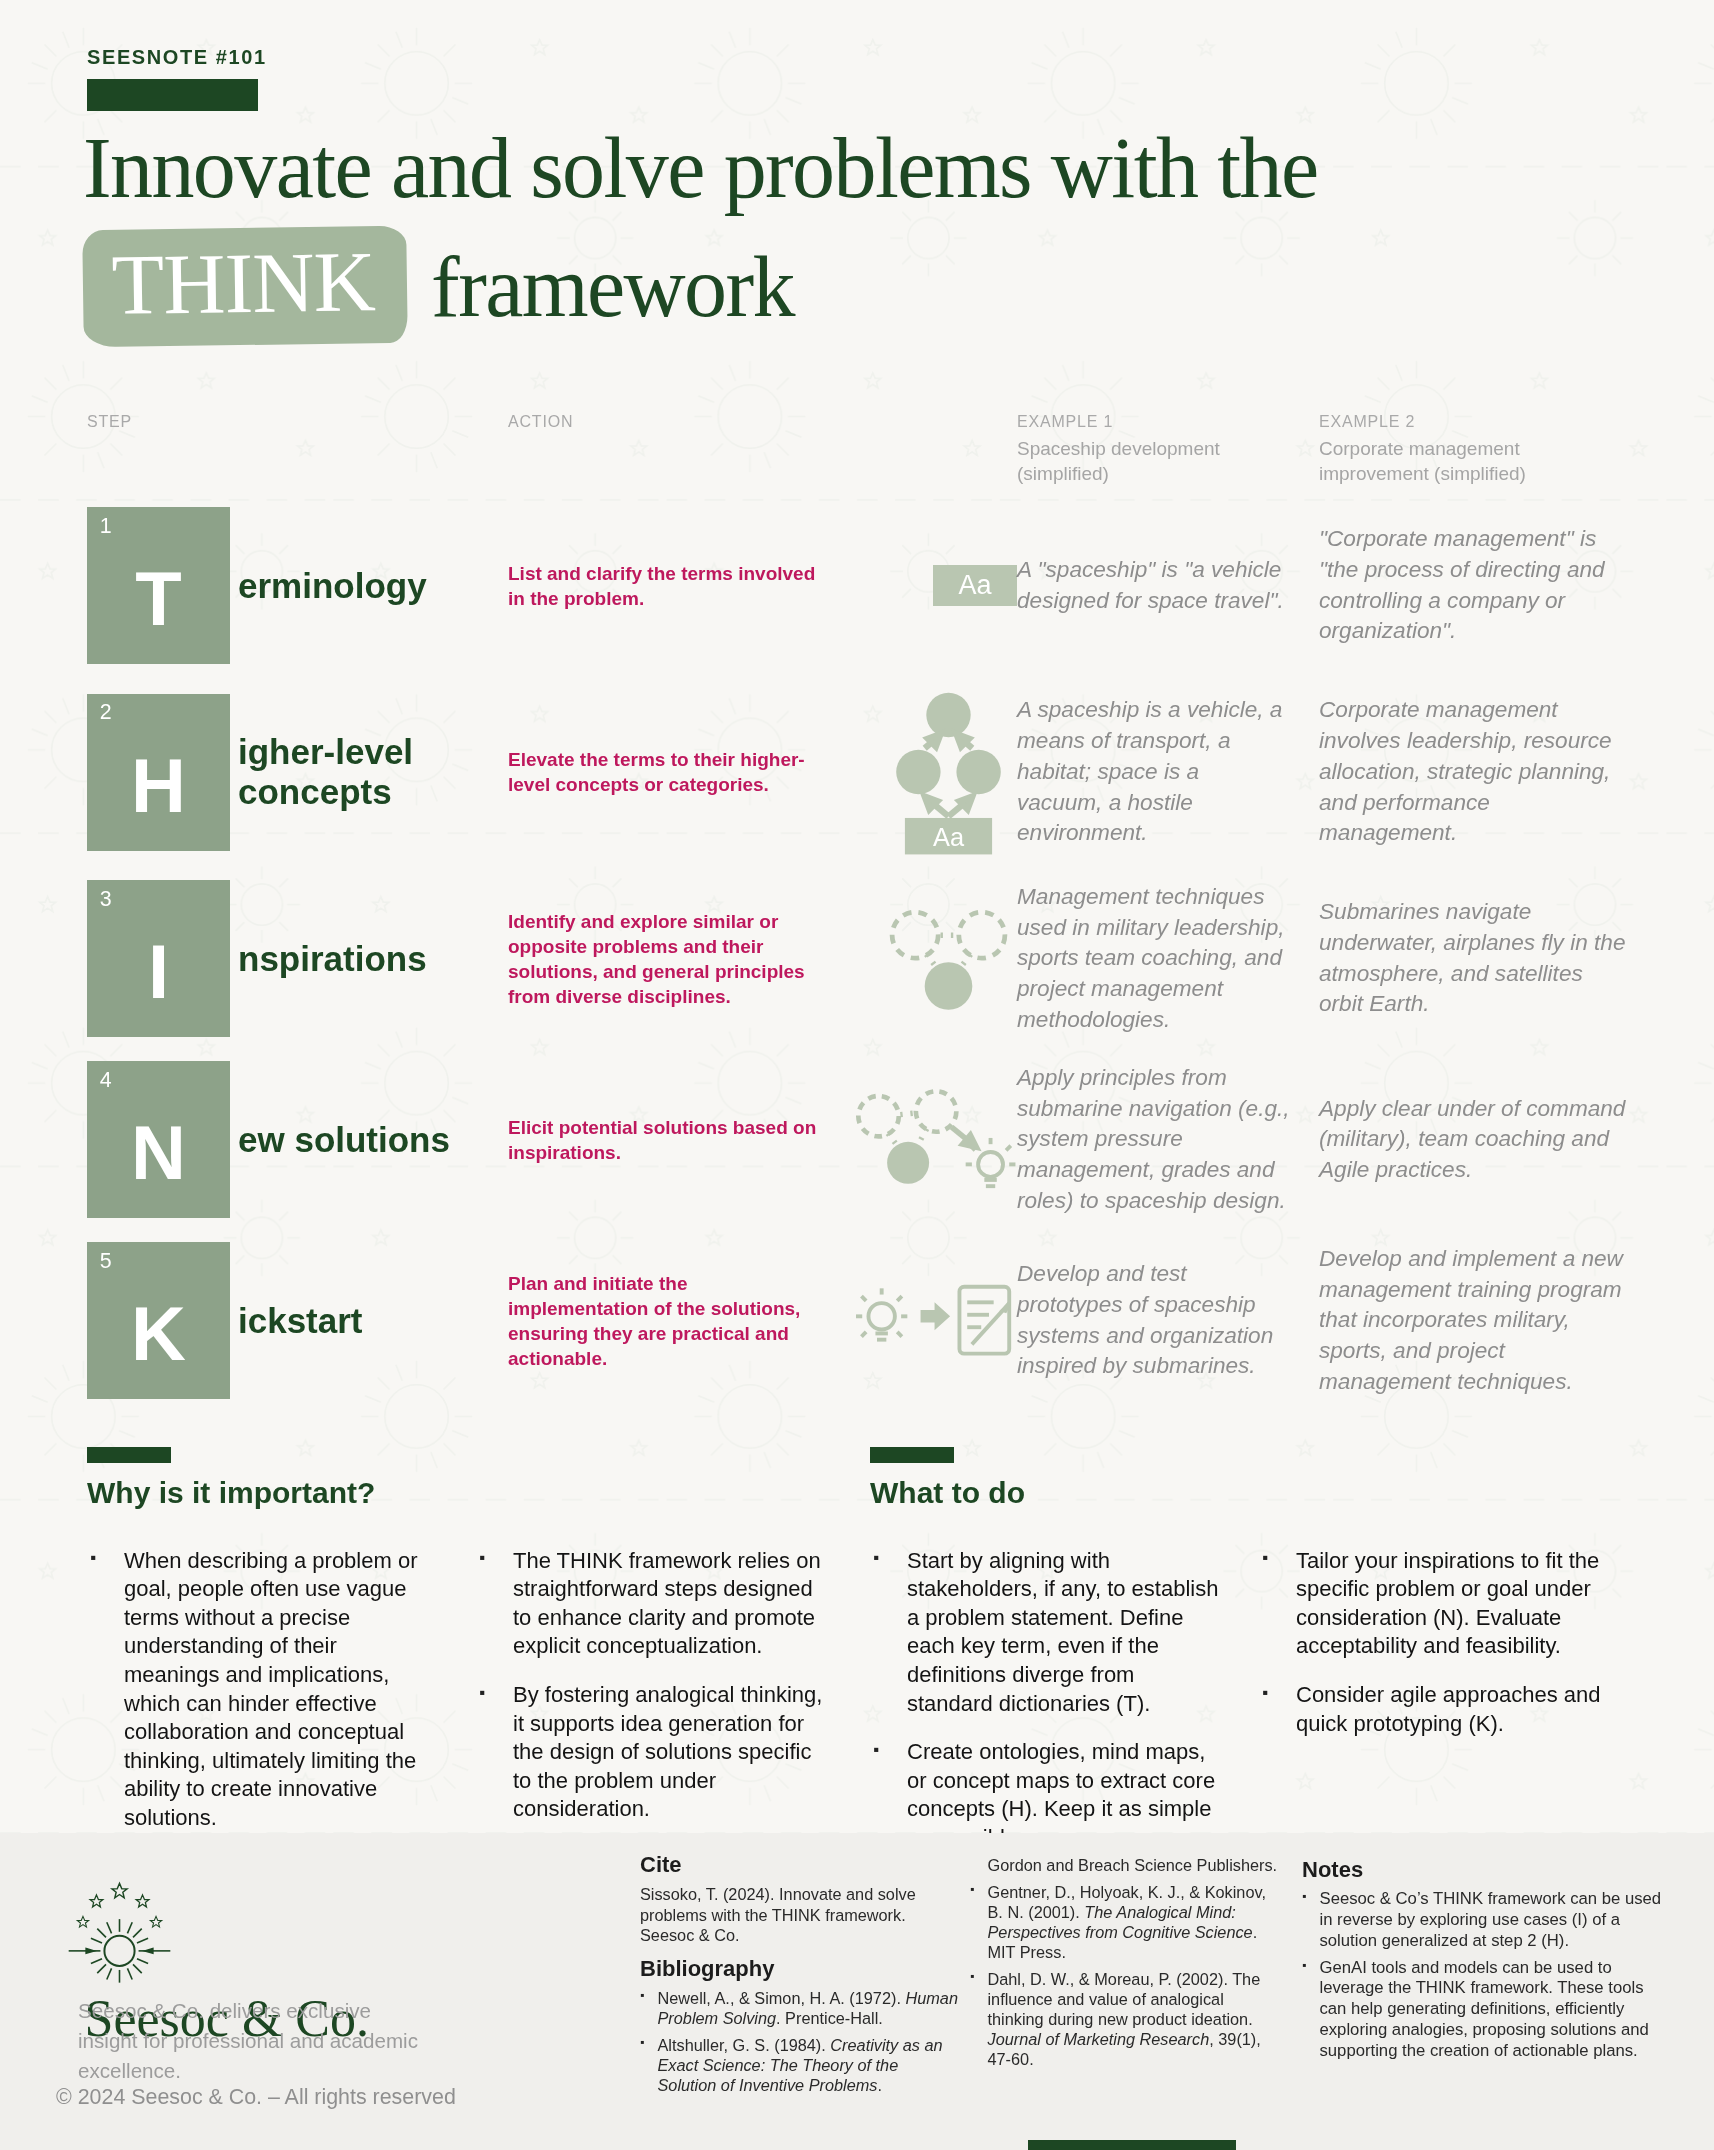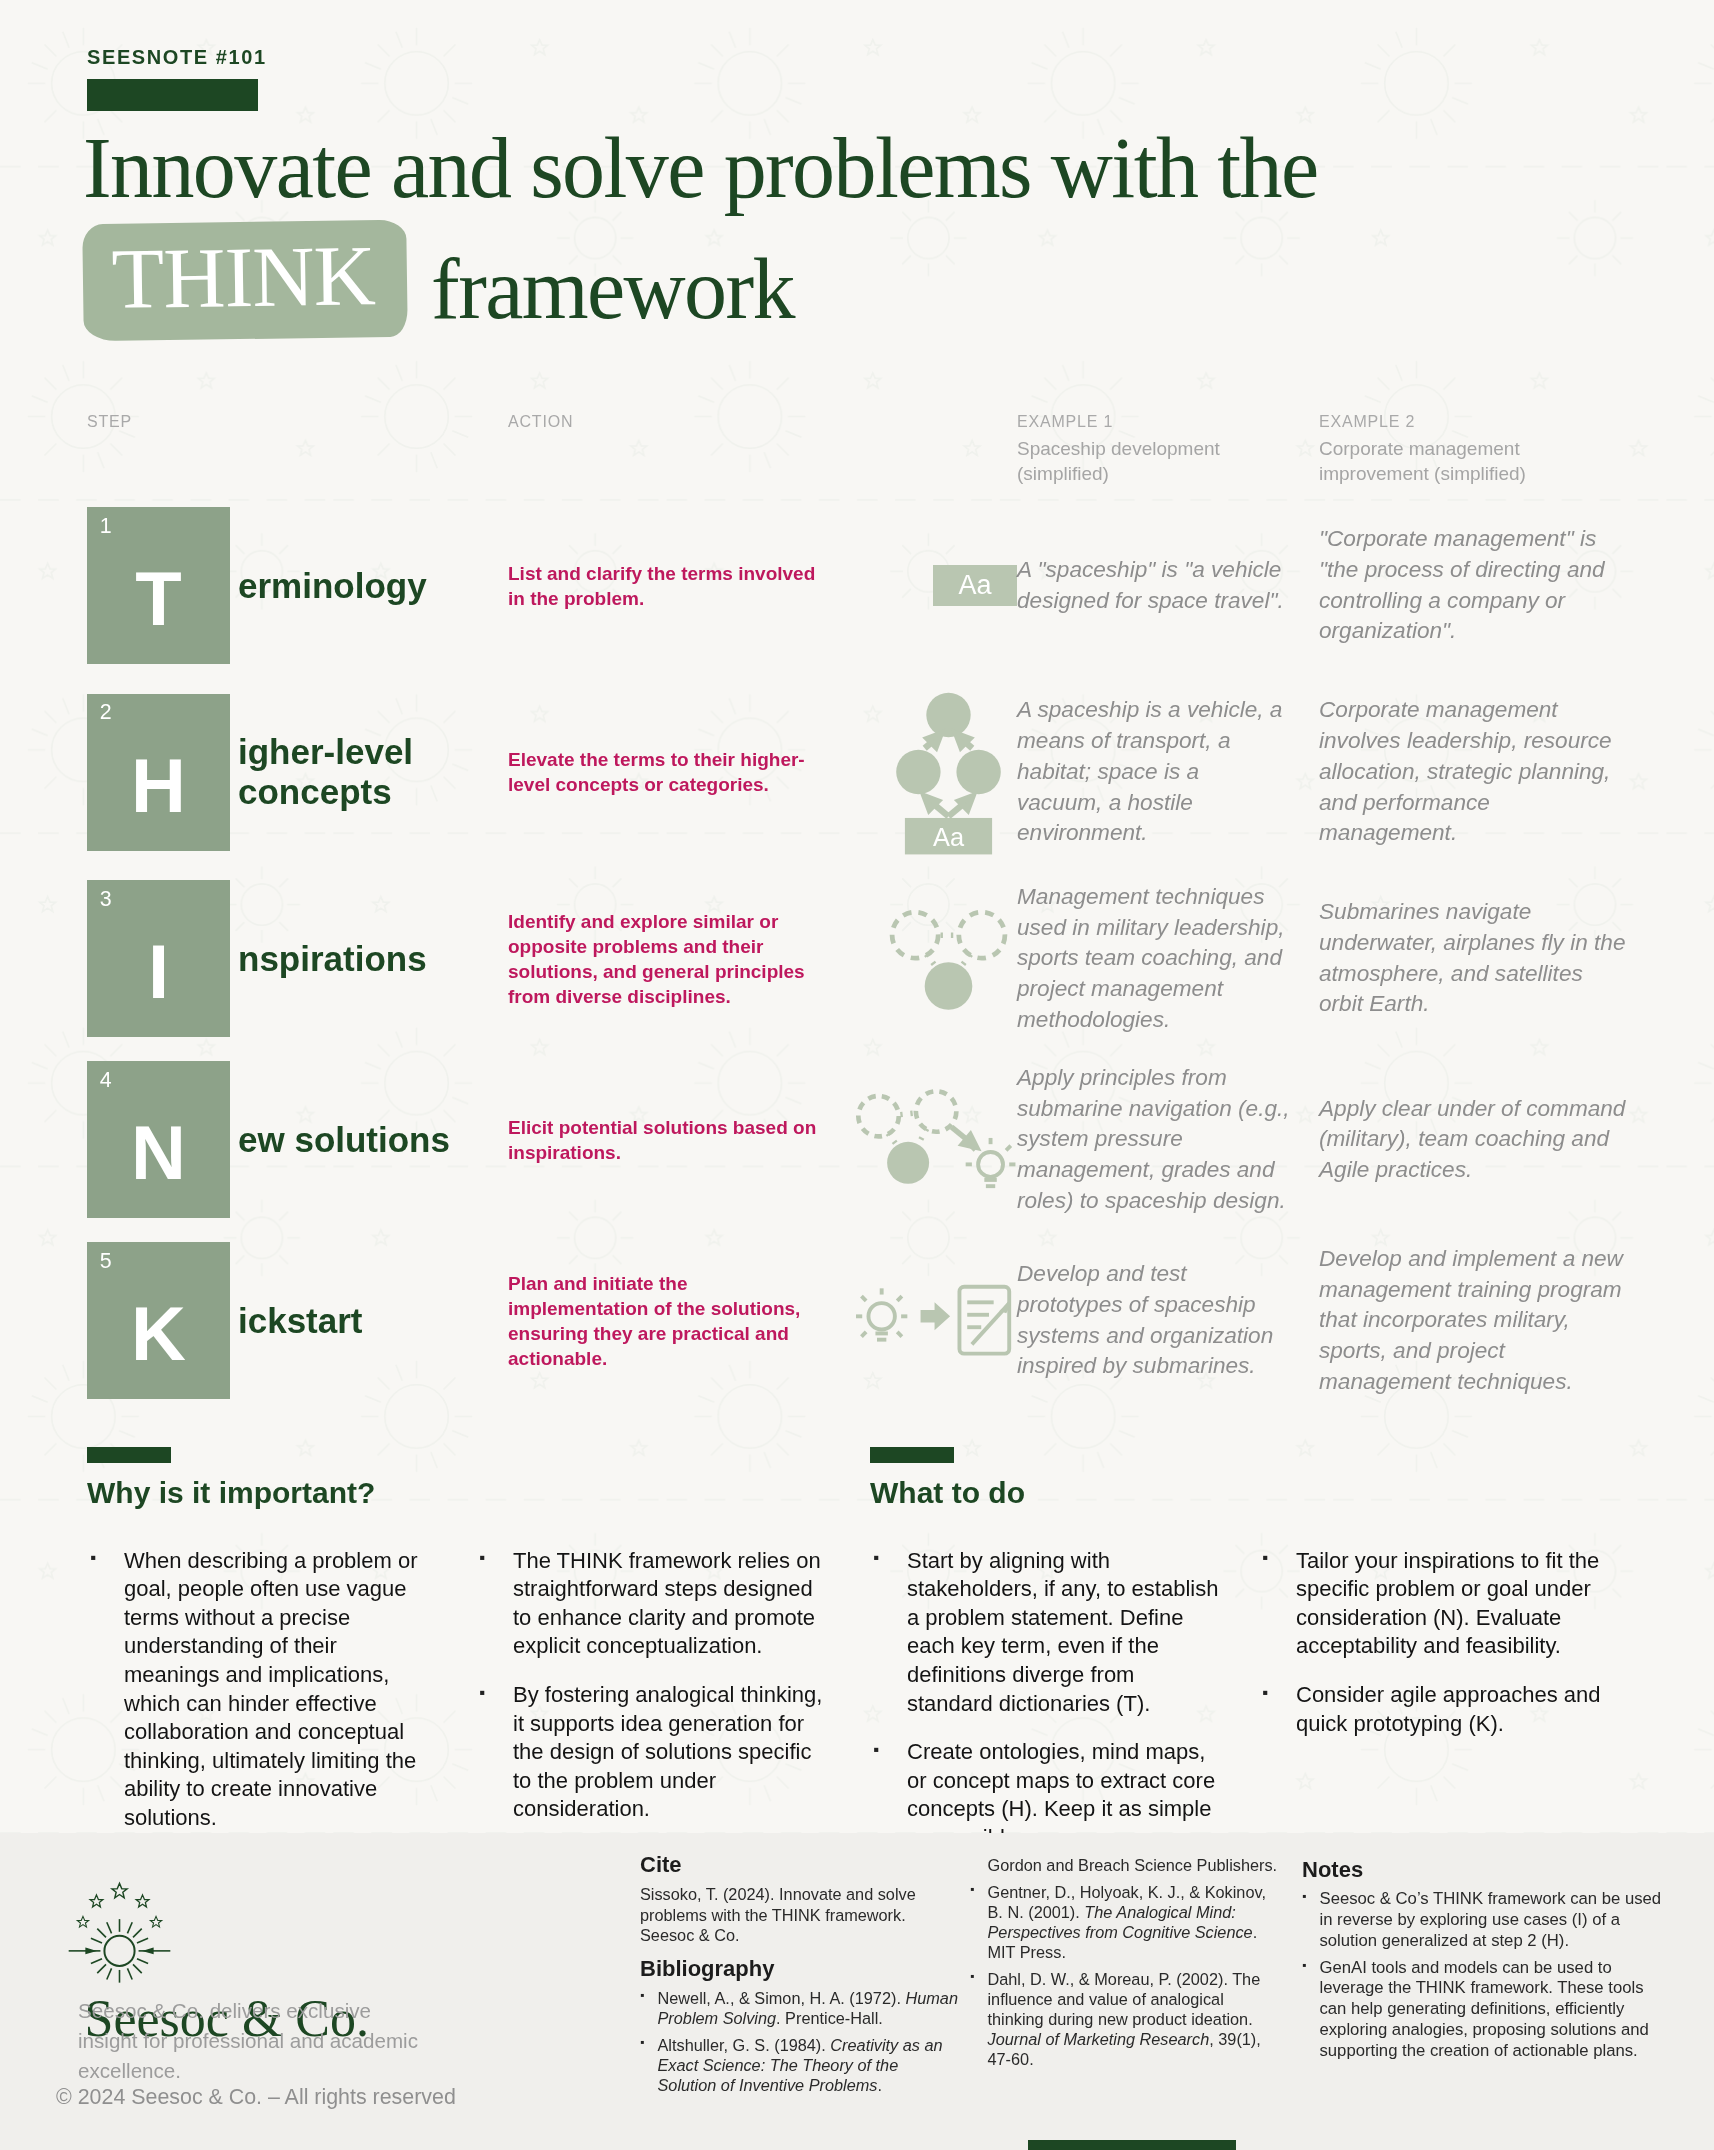--- a/index.html
+++ b/index.html
@@ -5,21 +5,21 @@
   html,body{margin:0;padding:0;}
   body{font-family:"Liberation Sans","DejaVu Sans",sans-serif;}
   .page{position:relative;width:1714px;height:2151px;background:#f8f7f4;overflow:hidden;}
   .wm{position:absolute;left:0;top:0;pointer-events:none;}
 
   
   .kicker{position:absolute;left:87px;top:46px;font-size:20px;font-weight:bold;letter-spacing:1.6px;color:#1d4723;}
   .kicker-bar{position:absolute;left:87px;top:79px;width:171px;height:32px;background:#1d4723;}
   .title{position:absolute;left:83px;top:116px;color:#1d4723;font-family:"Liberation Serif","DejaVu Serif",serif;}
   .title-line1{font-size:86px;line-height:1.22;letter-spacing:-1.6px;white-space:nowrap;}
-  .title-line2{margin-top:1px;display:flex;align-items:flex-end;gap:24px;}
+  .title-line2{margin-top:7px;display:flex;align-items:center;gap:24px;}
   .think-box{background:#a4b79d;color:#ffffff;padding:9.5px 32px 17.5px 28.6px;border-radius:20.6px 27px 17.5px 32px / 24px 19px 27px 20.6px;transform:rotate(-0.8deg);font-size:86px;line-height:1.05;letter-spacing:-0.8px;}
   .title-rest{font-size:86px;letter-spacing:-1.6px;}
 
   
   .think-table{position:absolute;left:87px;top:413px;width:1570px;}
   .trow{display:grid;grid-template-columns:151px 270px 341px 168px 302px 1fr;align-items:center;margin-bottom:24px;min-height:157px;}
   .thead{display:grid;grid-template-columns:151px 270px 341px 168px 302px 1fr;align-items:start;min-height:0;margin-bottom:20.6px;}
   .col-label{font-size:16px;color:#a9a9a9;letter-spacing:0.8px;}
   .col-sub{font-size:19px;color:#a5a5a5;line-height:1.3;margin-top:6.3px;}
   .sub1{max-width:206px;}

